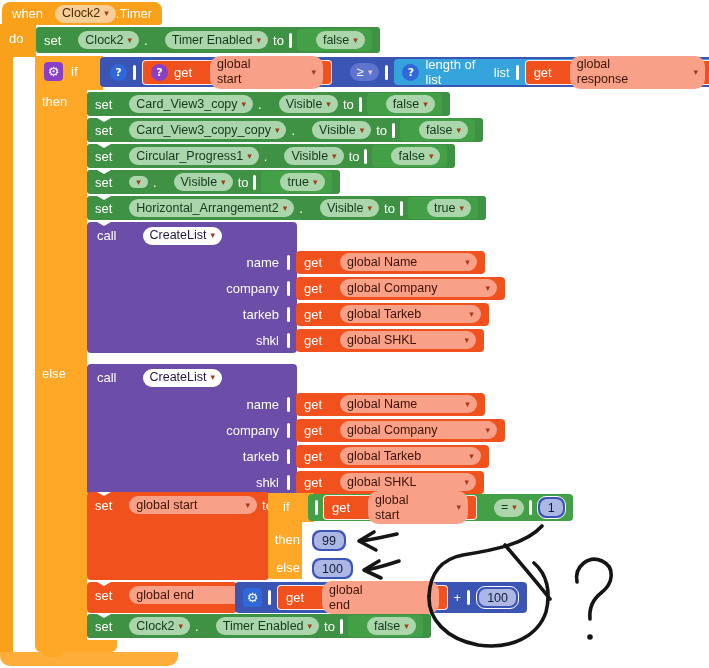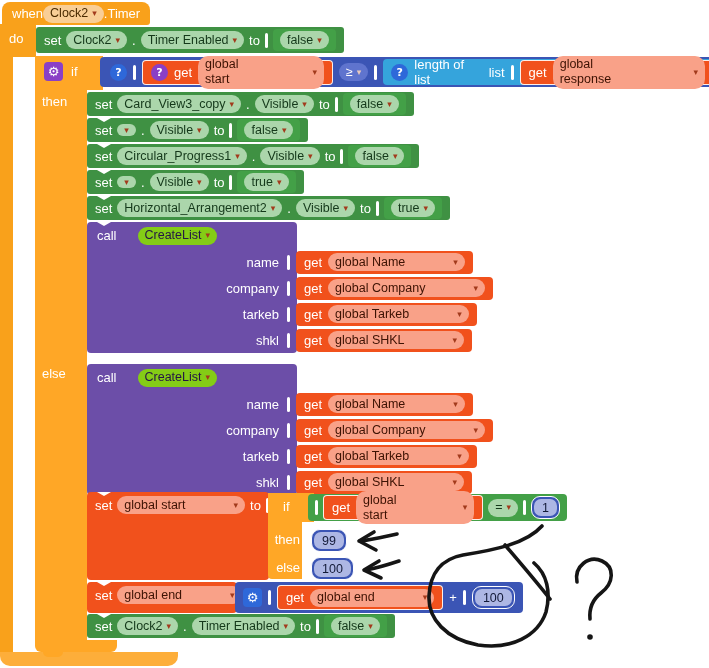--- a/index.html
+++ b/index.html
@@ -17,25 +17,25 @@
   .cyan{background:#35A4DC;}
   
   .stmt{position:absolute;display:flex;align-items:center;gap:5px;padding:0 8px;
         height:24px;border-radius:3px;white-space:nowrap;}
   .seam::before{content:"";position:absolute;top:0;left:10px;
         border-left:7px solid transparent;border-right:7px solid transparent;
         border-top:4px solid #fff;}
   .kw{color:#fff;}
   
   .dd{display:inline-flex;align-items:center;gap:4px;padding:1.5px 7px;border-radius:10px;
-      font-size:12.5px;line-height:15px;}
+      font-size:12.5px;line-height:15px;margin-left:12px;}
   .dd-green{background:#ABD6AB;color:#14381a;}
   .dd-orange{background:#F9CE96;color:#4a2a00;}
   .dd-red{background:#F9A188;color:#3d1203;gap:48px;}
-  .dd-purple{background:#84cc16;color:#241545;}
+  .dd-purple{background:#ffffff;color:#241545;}
   .dd-bluelite{background:#5F74CE;color:#fff;}
   .caret{font-size:9px;color:#A23A1C;line-height:9px;}
   .caret-w{font-size:9px;color:#e8c9bd;line-height:9px;}
   
   .socket{width:3px;height:15px;background:#fff;border-radius:2px;flex:0 0 3px;}
   
   .valblk{display:inline-flex;align-items:center;gap:5px;padding:0 7px;height:22px;border-radius:4px;}
   .wb{border:1px solid rgba(255,255,255,.9);}
   .getblk{display:inline-flex;align-items:center;gap:6px;background:#F1511C;height:23px;
           padding:0 8px;border-radius:4px;color:#fff;}
@@ -48,21 +48,21 @@
   .badge{width:17px;height:17px;border-radius:50%;color:#fff;font:bold 11px "DejaVu Sans",sans-serif;
          display:inline-flex;align-items:center;justify-content:center;flex:0 0 17px;}
   .badge-blue{background:#2E68D9;}
   .badge-purple{background:#8A3FC6;}
   .gear{width:19px;height:19px;border-radius:4px;display:inline-flex;align-items:center;
         justify-content:center;color:#fff;font-size:13px;font-family:"DejaVu Sans",sans-serif;flex:0 0 19px;}
   .gear-purple{background:#8A3FC6;}
   .gear-blue{background:#2E68D9;}
   
   .callblk{position:absolute;width:210px;background:#6C4EA8;border-radius:4px;}
-  .call-head{height:27px;display:flex;align-items:center;gap:21px;padding:0 10px;}
+  .call-head{height:27px;display:flex;align-items:center;gap:14px;padding:0 10px;}
   .arg-row{height:26px;display:flex;align-items:center;white-space:nowrap;}
   .arg-label{flex:0 0 192px;text-align:right;padding-right:8px;color:#fff;}
   .arg-sock{margin-right:6px;}
   svg.ink{position:absolute;left:0;top:0;z-index:60;pointer-events:none;}
 </style>
 </head>
 <body>
 
 <div id="canvas">
 
@@ -164,20 +164,21 @@
     <span class="valblk vgreen">
         <span class="dd dd-green">
           <span>false</span>
           <span class="caret">▾</span>
         </span>
       </span>
   </div>
   <div class="stmt green seam" style="left:87px;top:118px;">
     <span class="kw">set</span>
     <span class="dd dd-green">
+        <span>Card_View3_copy_copy</span>
         <span class="caret">▾</span>
       </span>
     <span class="kw">.</span>
     <span class="dd dd-green">
         <span>Visible</span>
         <span class="caret">▾</span>
       </span>
     <span class="kw">to</span>
     <span class="socket"></span>
     <span class="valblk vgreen">

